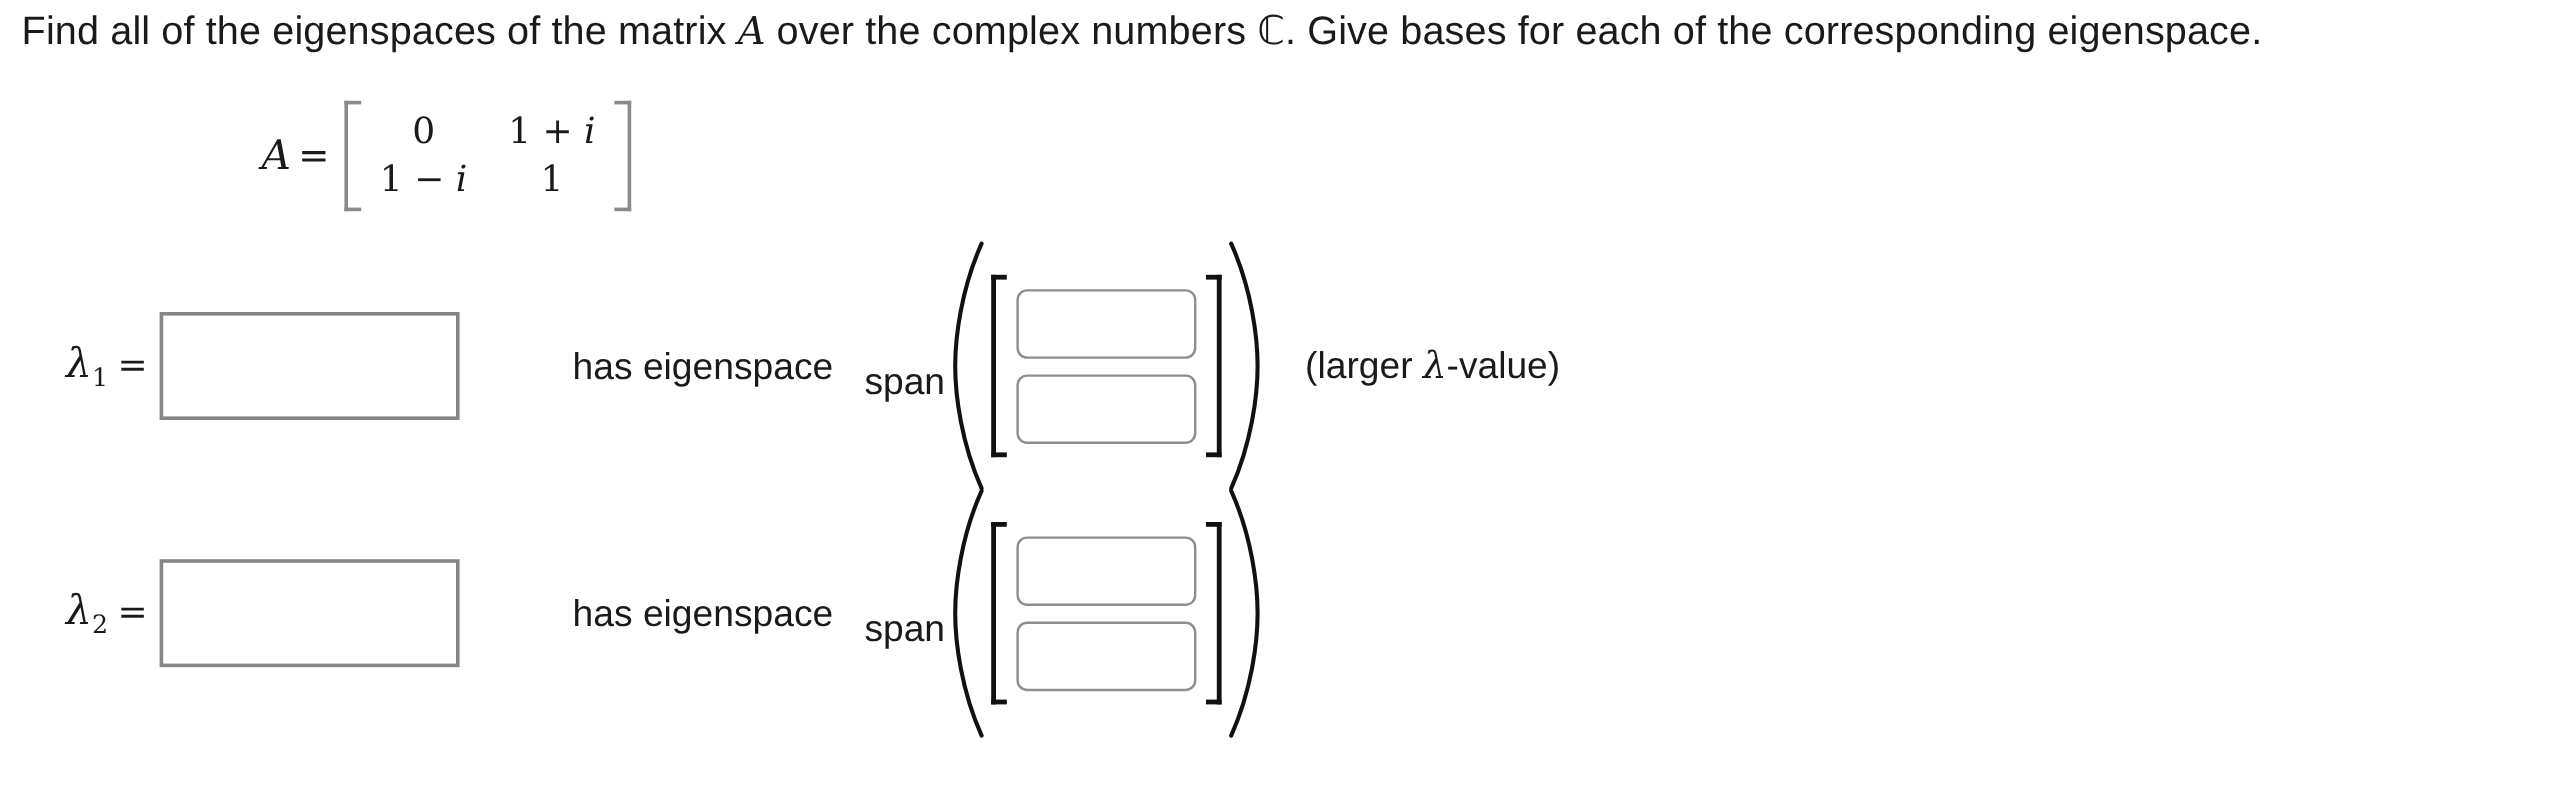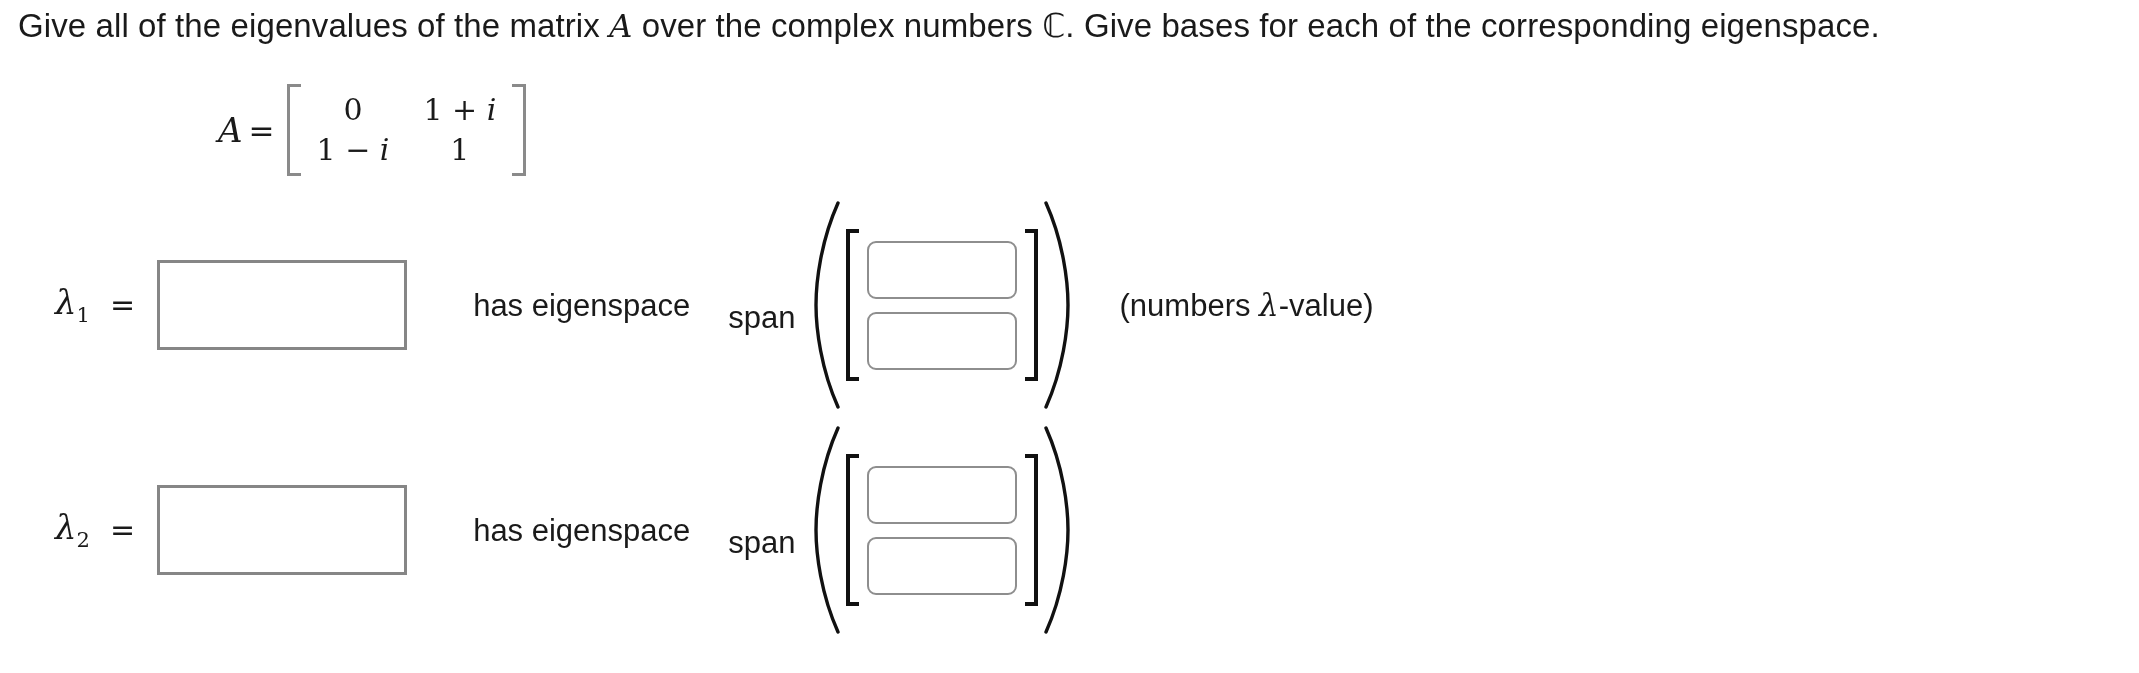--- a/index.html
+++ b/index.html
@@ -90,24 +90,23 @@
     font-style: italic;
   }
 
   
   .eigen-row {
     position: absolute;
     left: 18px;
     display: flex;
     align-items: center;
     height: 210px;
-    gap: 12px;
   }
   #eigen-row-1 { top: 200px; }
-  #eigen-row-2 { top: 425px; }
+  #eigen-row-2 { top: 406px; }
 
   .lam-label {
     width: 72px;
     text-align: right;
     font-size: 34px;
     font-family: "DejaVu Serif", serif;
     font-style: italic;
     white-space: nowrap;
     line-height: 1;
   }
@@ -130,21 +129,21 @@
     background: #ffffff;
     border-radius: 0;
     outline: none;
     font-family: "Liberation Sans", sans-serif;
     font-size: 28px;
     padding: 0 8px;
     color: #1a1a1a;
   }
 
   .phrase {
-    margin-left: 54px;
+    margin-left: 94px;
     font-size: 31px;
     white-space: nowrap;
     line-height: 1;
   }
   .span-word {
     margin-left: 26px;
     font-size: 31px;
     white-space: nowrap;
     line-height: 1;
     margin-top: 24px;
@@ -203,21 +202,21 @@
   }
   .value-note .lam {
     font-family: "DejaVu Serif", serif;
     font-style: italic;
   }
 </style>
 </head>
 <body>
 
 <div class="prompt">
-  <span>Give all of the eigenvalues of the matrix </span><span class="mi">A</span><span> over the complex numbers </span><span class="bb">ℂ</span><span>. Give bases for each of the corresponding eigenspace.</span>
+  <span>Find all of the eigenspaces of the matrix </span><span class="mi">A</span><span> over the complex numbers </span><span class="bb">ℂ</span><span>. Give bases for each of the corresponding eigenspace.</span>
 </div>
 
 <div class="matrix-def">
   <span class="matrix-lhs">A</span>
   <span class="matrix-eq">=</span>
   <span class="mbracket">
     <span class="mbracket-l"></span>
     <span class="mgrid">
       <span class="mcell"><span>0</span><i></i></span>
       <span class="mcell"><span>1 + </span><i>i</i></span>
@@ -245,21 +244,21 @@
         <input class="vec-input" type="text" value="" style="">
         <input class="vec-input" type="text" value="" style="">
       </span>
       <span class="vb-r"></span>
     </span>
     <svg class="paren" viewBox="0 0 34 212" aria-hidden="true">
       <path d="M6 4 C 23 42, 28 82, 28 106 C 28 130, 23 170, 6 208" fill="none" stroke="#111111" stroke-width="3.4" stroke-linecap="round"></path>
     </svg>
   </span>
 
-  <span class="value-note"><span>(numbers </span><span class="lam">λ</span><span>-value)</span></span>
+  <span class="value-note"><span>(larger </span><span class="lam">λ</span><span>-value)</span></span>
 </div>
 
 <div class="eigen-row" id="eigen-row-2">
   <span class="lam-label"><span>λ</span><sub>2</sub></span>
   <span class="lam-eq">=</span>
   <input class="lam-input" type="text" value="" style="">
   <span class="phrase">has eigenspace</span>
   <span class="span-word">span</span>
 
   <span class="span-group">

